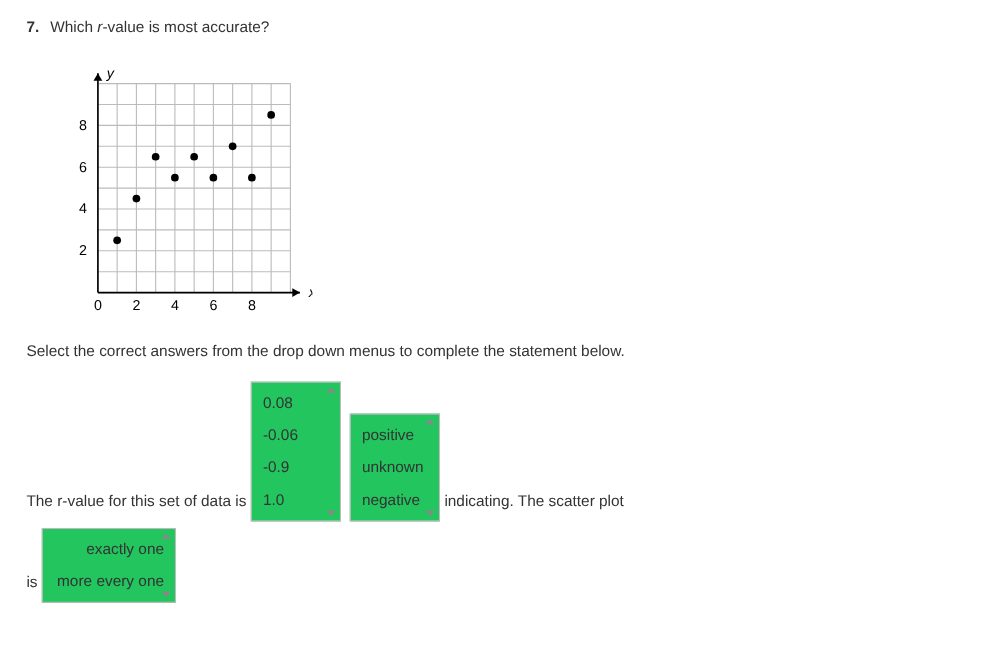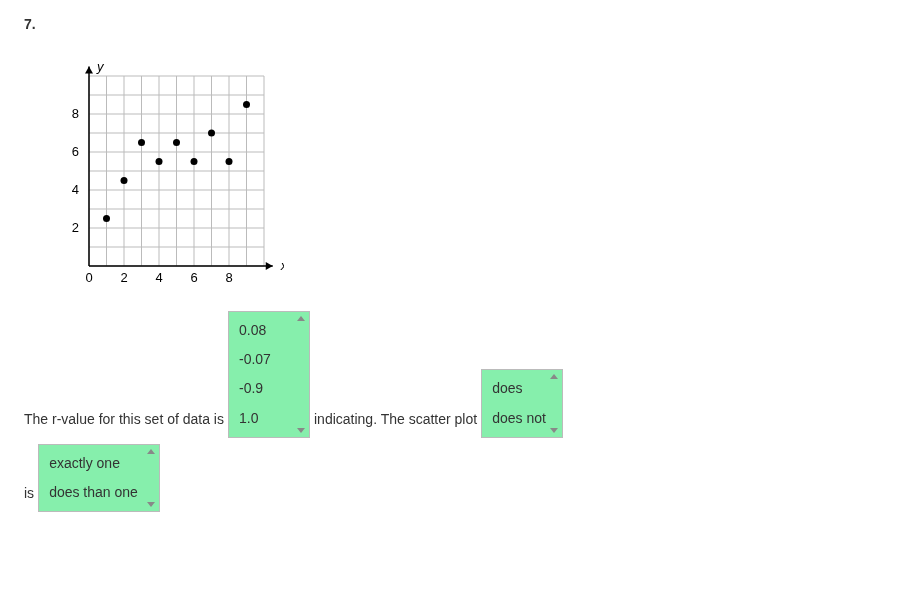--- a/index.html
+++ b/index.html
@@ -36,21 +36,21 @@
   }
   .sentence-area {
     margin-top: 10px;
     position: relative;
     line-height: 1.8;
   }
   .dropdown {
     display: inline-block;
     vertical-align: bottom;
     border: 1px solid #bbb;
-    background: #86efac;
+    background: #22c55e;
     margin: 0 4px;
     position: relative;
     min-width: 80px;
   }
   .dropdown .options {
     padding: 4px 10px 4px 10px;
   }
   .dropdown .opt {
     padding: 2px 0;
     color: #333;
@@ -84,20 +84,23 @@
     margin-top: 36px;
   }
 </style>
 </head>
 <body>
 
 <div class="page">
 
   <div class="question-row">
     <span class="q-number">7.</span>
+    <span class="q-text">
+      <span>Which </span><i>r</i><span>-value is most accurate?</span>
+    </span>
   </div>
 
   <div class="chart-wrap">
     <svg id="scatter-svg" width="230" height="240">
         <line x1="35" y1="210" x2="35" y2="20" stroke="#bbb" stroke-width="1"></line>
         <line x1="52.5" y1="210" x2="52.5" y2="20" stroke="#bbb" stroke-width="1"></line>
         <line x1="70" y1="210" x2="70" y2="20" stroke="#bbb" stroke-width="1"></line>
         <line x1="87.5" y1="210" x2="87.5" y2="20" stroke="#bbb" stroke-width="1"></line>
         <line x1="105" y1="210" x2="105" y2="20" stroke="#bbb" stroke-width="1"></line>
         <line x1="122.5" y1="210" x2="122.5" y2="20" stroke="#bbb" stroke-width="1"></line>
@@ -137,59 +140,61 @@
         <circle cx="87.5" cy="86.5" r="3.5" fill="#000"></circle>
         <circle cx="105" cy="105.49999999999999" r="3.5" fill="#000"></circle>
         <circle cx="122.5" cy="86.5" r="3.5" fill="#000"></circle>
         <circle cx="140" cy="105.49999999999999" r="3.5" fill="#000"></circle>
         <circle cx="157.5" cy="77" r="3.5" fill="#000"></circle>
         <circle cx="175" cy="105.49999999999999" r="3.5" fill="#000"></circle>
         <circle cx="192.5" cy="48.5" r="3.5" fill="#000"></circle>
       </svg>
   </div>
 
+  <div class="instruction">Select the correct answers from the drop down menus to complete the statement below.</div>
 
   <div class="sentence-area">
     <div class="flowline">
       <span class="text-seg">The r-value for this set of data is</span>
 
       <span class="dropdown">
         <span class="handle-up"></span>
         <div class="options">
           <div class="opt">0.08</div>
-          <div class="opt">-0.07</div>
+          <div class="opt">-0.06</div>
           <div class="opt">-0.9</div>
           <div class="opt">1.0</div>
         </div>
         <span class="handle"></span>
       </span>
 
 
-
-      <span class="text-seg">indicating. The scatter plot</span>
-
       <span class="dropdown">
         <span class="handle-up"></span>
         <div class="options">
-          <div class="opt">does</div>
-          <div class="opt">does not</div>
+          <div class="opt">positive</div>
+          <div class="opt">unknown</div>
+          <div class="opt">negative</div>
         </div>
         <span class="handle"></span>
       </span>
 
+      <span class="text-seg">indicating. The scatter plot</span>
+
+
     </div>
 
     <div class="flowline" style="margin-top:6px;">
       <span class="text-seg">is</span>
 
-      <span class="dropdown" style="min-width:120px;">
+      <span class="dropdown" style="min-width:120px;text-align:right;">
         <span class="handle-up"></span>
         <div class="options">
           <div class="opt">exactly one</div>
-          <div class="opt">does than one</div>
+          <div class="opt">more every one</div>
         </div>
         <span class="handle"></span>
       </span>
 
     </div>
   </div>
 
 </div>
 
 </body></html>

